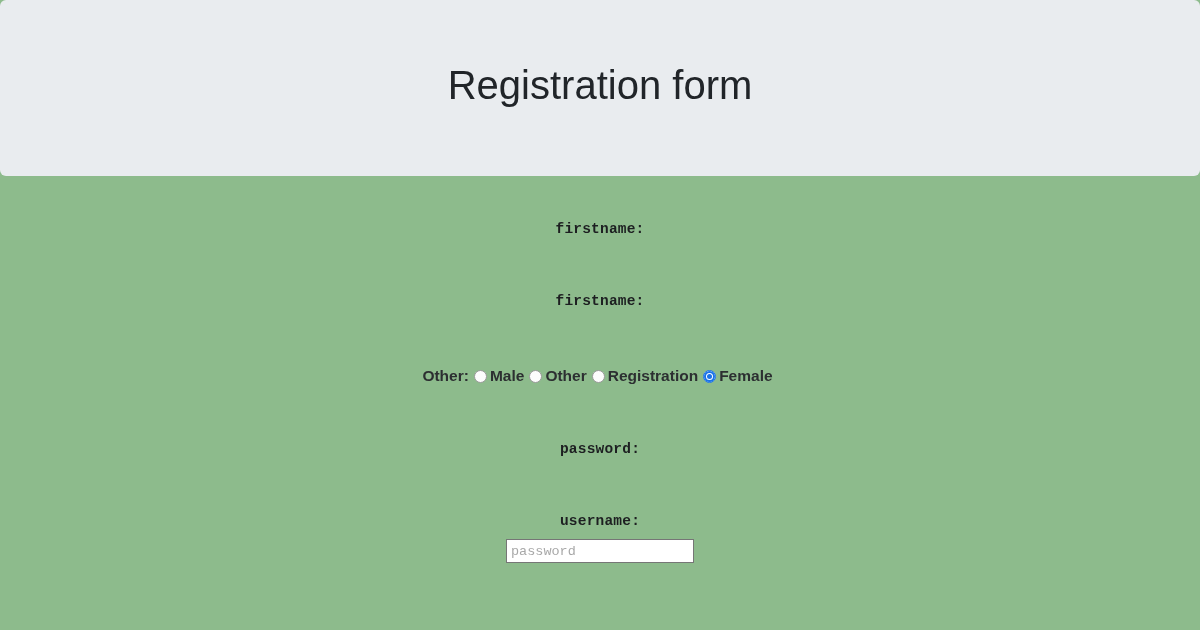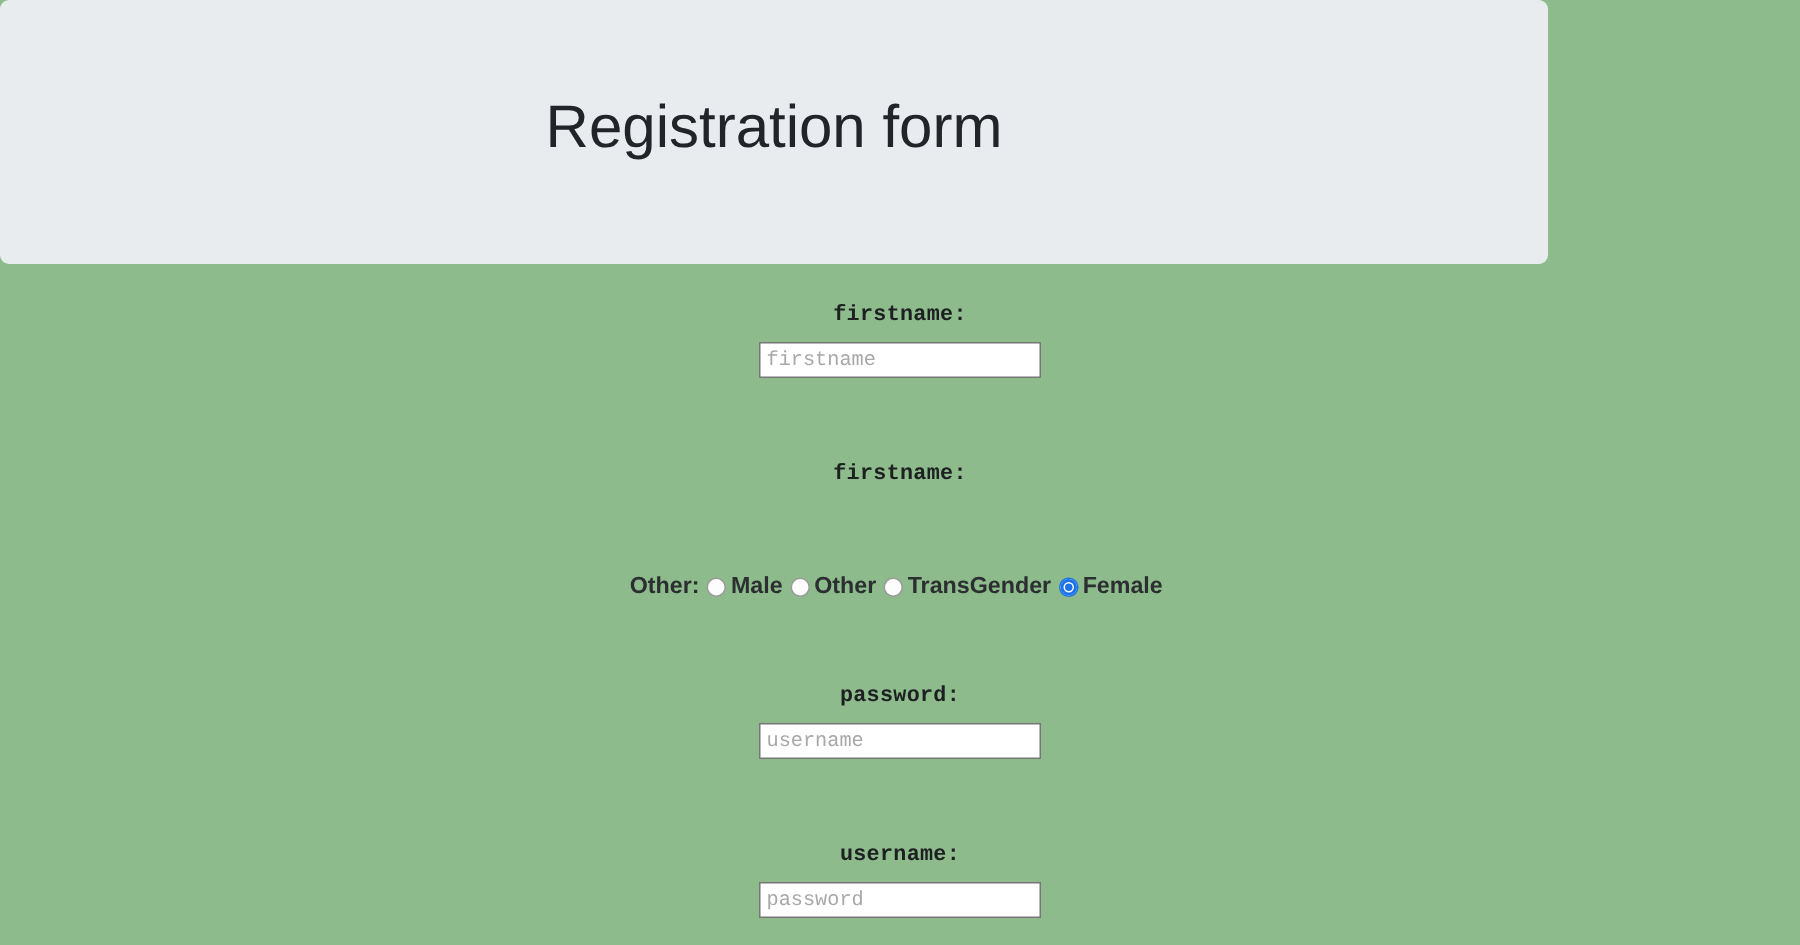--- a/index.html
+++ b/index.html
@@ -10,21 +10,21 @@
     width: 1200px;
     height: 630px;
     overflow: hidden;
     background: #8dbb8c;
     font-family: "Liberation Sans", sans-serif;
   }
 
   
   .page-header {
     box-sizing: border-box;
-    width: 1032px;
+    width: 1200px;
     height: 176px;
     background: #e9ecef;
     border-radius: 6px;
     display: flex;
     align-items: center;
     justify-content: center;
   }
   .page-title {
     font-family: "Liberation Sans", sans-serif;
     font-size: 40px;
@@ -41,20 +41,21 @@
     width: 1200px;
     background: #8dbb8c;
     padding-top: 26px;
     box-sizing: border-box;
   }
 
   .field-group {
     width: 100%;
     text-align: center;
     margin-bottom: 56px;
+    margin-top: 19px;
   }
 
   .field-label {
     display: block;
     font-family: "Liberation Mono", "DejaVu Sans Mono", monospace;
     font-size: 14.5px;
     font-weight: bold;
     color: #1d1f21;
     letter-spacing: 0.2px;
     margin-bottom: 10px;
@@ -143,21 +144,20 @@
 <body>
 
 <header class="page-header">
   <h1 class="page-title">Registration form</h1>
 </header>
 
 <main class="form-body">
 
   <div class="field-group">
     <label class="field-label">firstname:</label>
-    <input class="field-input" type="text" placeholder="firstname" style="">
   </div>
 
   <div class="field-group">
     <label class="field-label">firstname:</label>
   </div>
 
   <div class="gender-group">
     <span class="gender-label">Other:</span>
 
     <span class="radio-option">
@@ -165,32 +165,31 @@
       <span class="radio-text">Male</span>
     </span>
 
     <span class="radio-option">
       <span class="radio-mark"></span>
       <span class="radio-text">Other</span>
     </span>
 
     <span class="radio-option">
       <span class="radio-mark"></span>
-      <span class="radio-text">TransGender</span>
+      <span class="radio-text">Registration</span>
     </span>
 
     <span class="radio-option">
       <span class="radio-mark checked"></span>
       <span class="radio-text">Female</span>
     </span>
   </div>
 
   <div class="field-group">
     <label class="field-label">password:</label>
-    <input class="field-input" type="text" placeholder="username" style="">
   </div>
 
   <div class="field-group">
     <label class="field-label">username:</label>
     <input class="field-input" type="text" placeholder="password" style="">
   </div>
 
 </main>
 
 </body></html>

